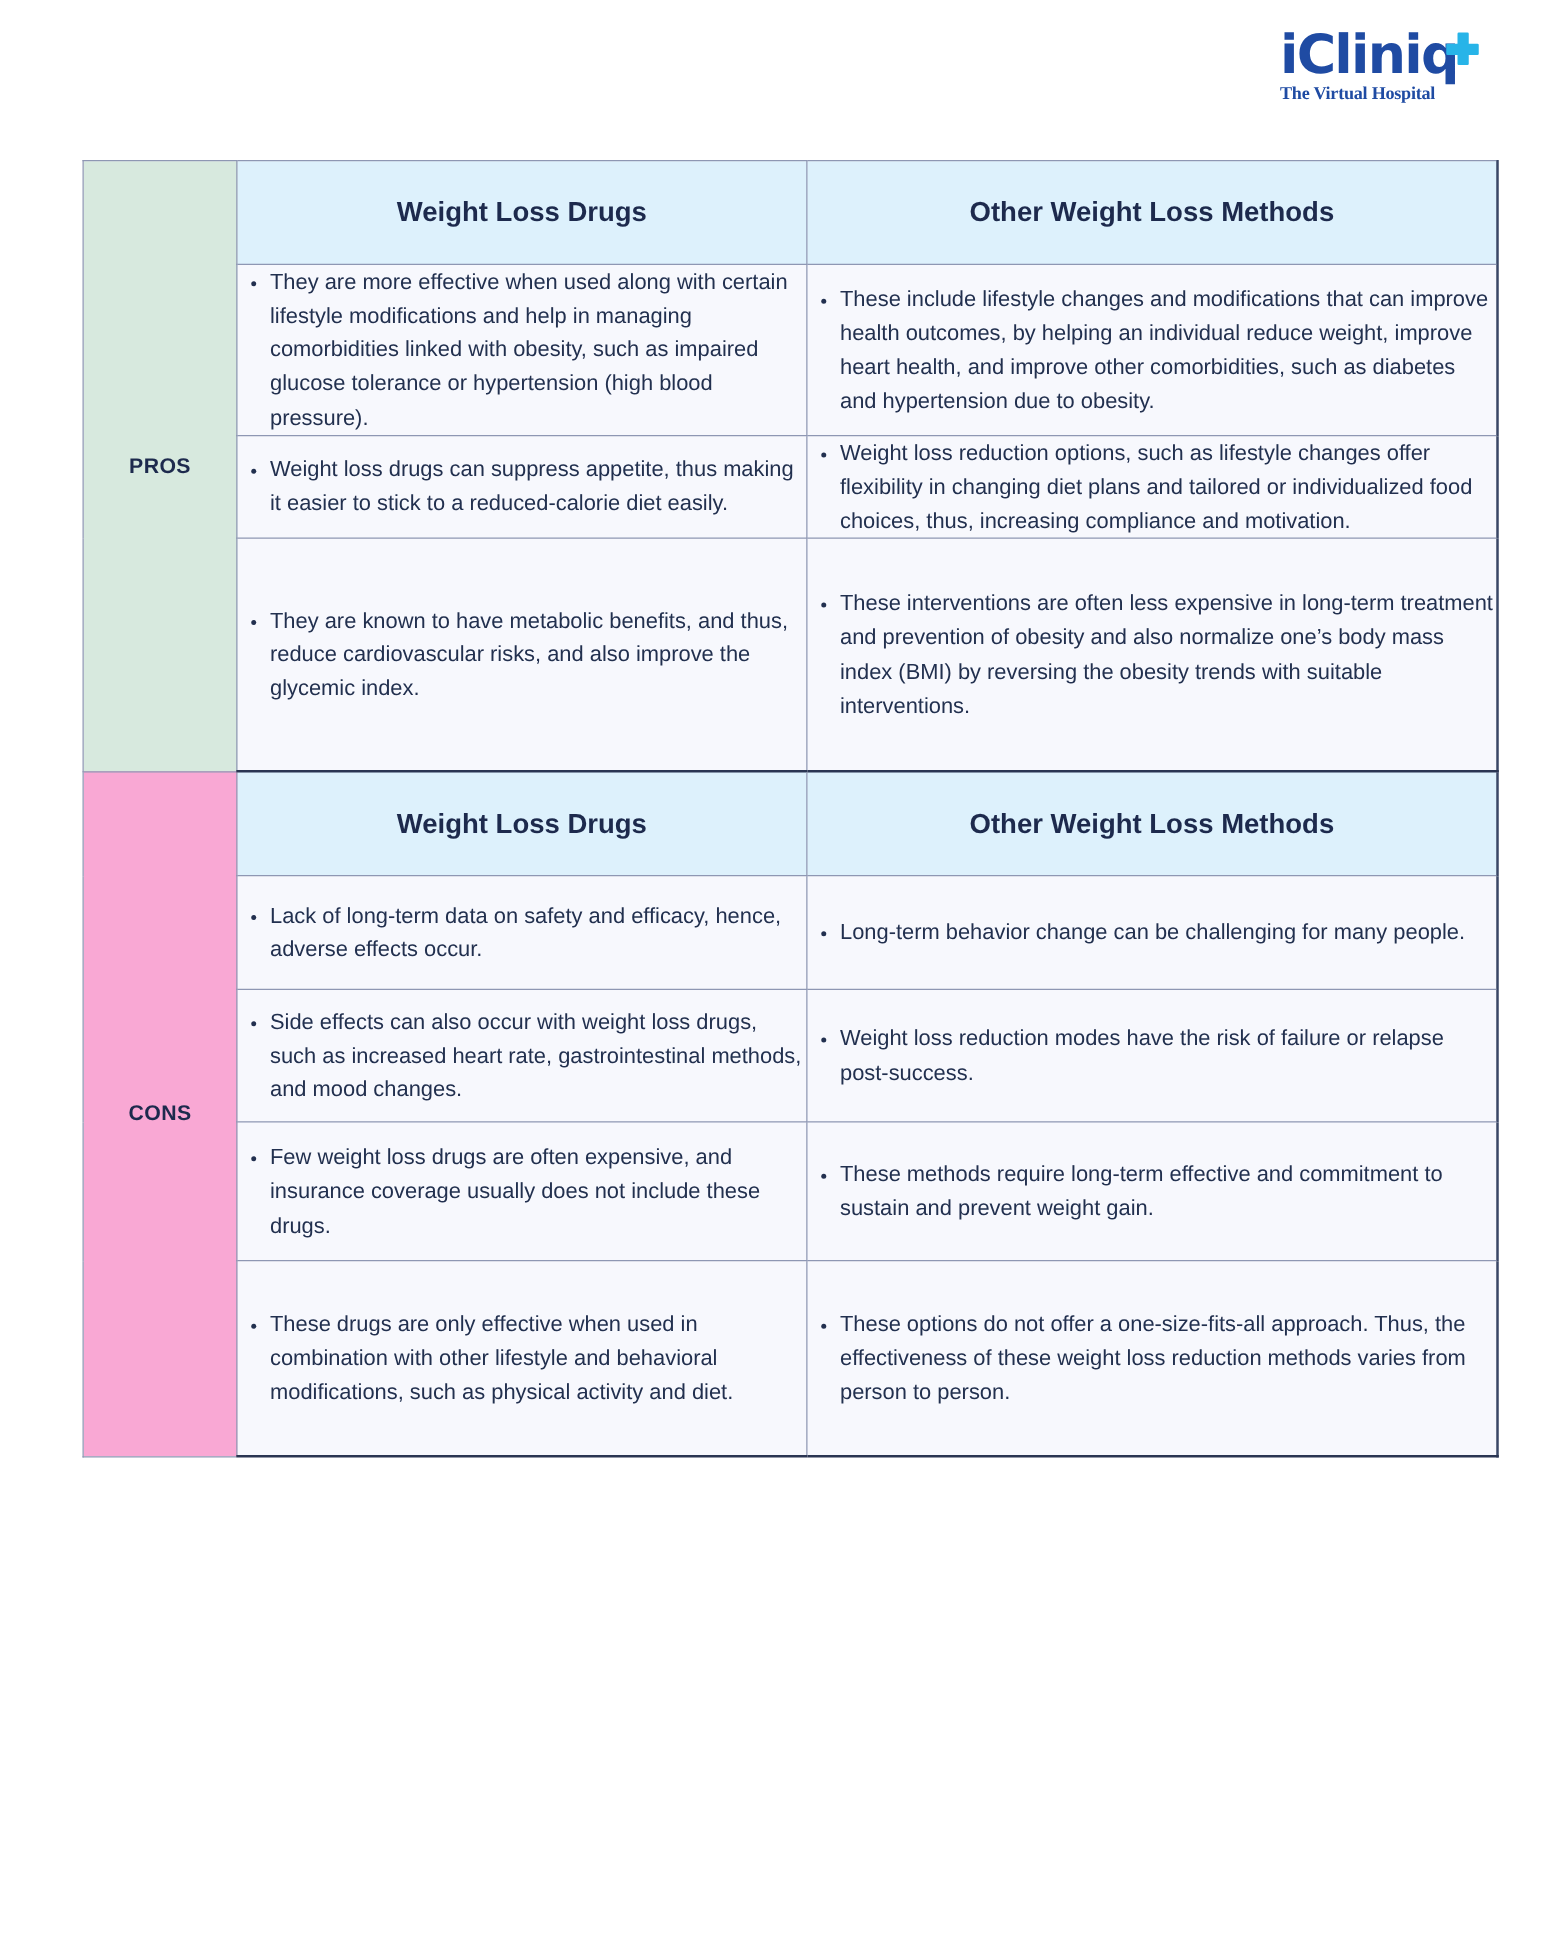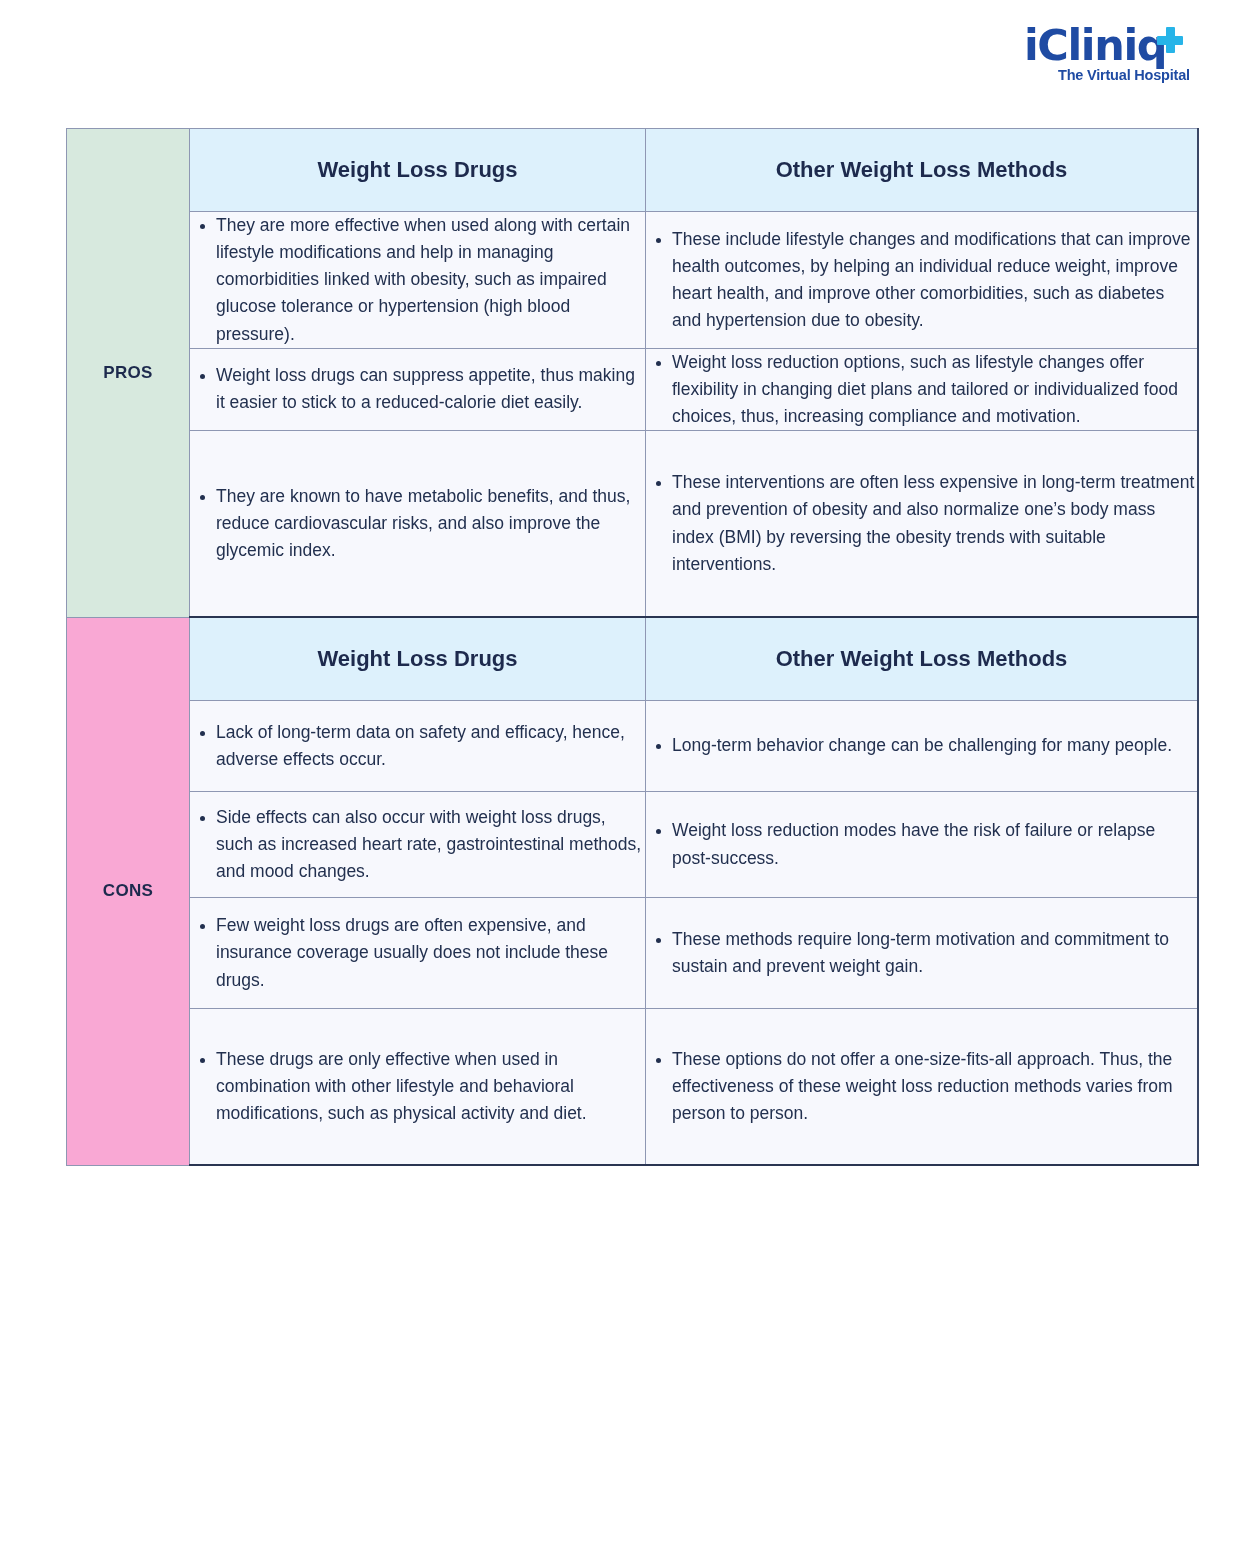--- a/index.html
+++ b/index.html
@@ -56,28 +56,27 @@
     background: #27b4e8;
     border-radius: 1px;
   }
   .logo-plus::before {
     left: 9px; top: 0; width: 9px; height: 26px;
   }
   .logo-plus::after {
     top: 9px; left: 0; width: 26px; height: 9px;
   }
   .logo-tagline {
-    font-family: Liberation Sans, sans-serif;
+    font-family: Liberation Serif, serif;
     font-weight: bold;
     font-size: 14.5px;
     color: #1f4ba3;
     letter-spacing: -0.2px;
     margin-top: 2px;
     margin-right: 6px;
-    margin-left: 34px;
   }
 
   
   .comparison-table {
     position: absolute;
     left: 66px;
     top: 128px;
     width: 1128px;
     border-collapse: collapse;
     table-layout: fixed;
@@ -242,21 +241,21 @@
     </tr>
 
     <tr>
       <td class="body-cell col-drugs" style="height:110px;">
         <ul>
             <li>Few weight loss drugs are often expensive, and insurance coverage usually does not include these drugs.</li>
           </ul>
       </td>
       <td class="body-cell col-other right-edge">
         <ul>
-            <li>These methods require long-term motivation and commitment to sustain and prevent weight gain.</li>
+            <li>These methods require long-term effective and commitment to sustain and prevent weight gain.</li>
           </ul>
       </td>
     </tr>
 
     <tr class="table-bottom">
       <td class="body-cell col-drugs" style="height:155px;margin-top:16px;">
         <ul>
             <li>These drugs are only effective when used in combination with other lifestyle and behavioral modifications, such as physical activity and diet.</li>
           </ul>
       </td>

